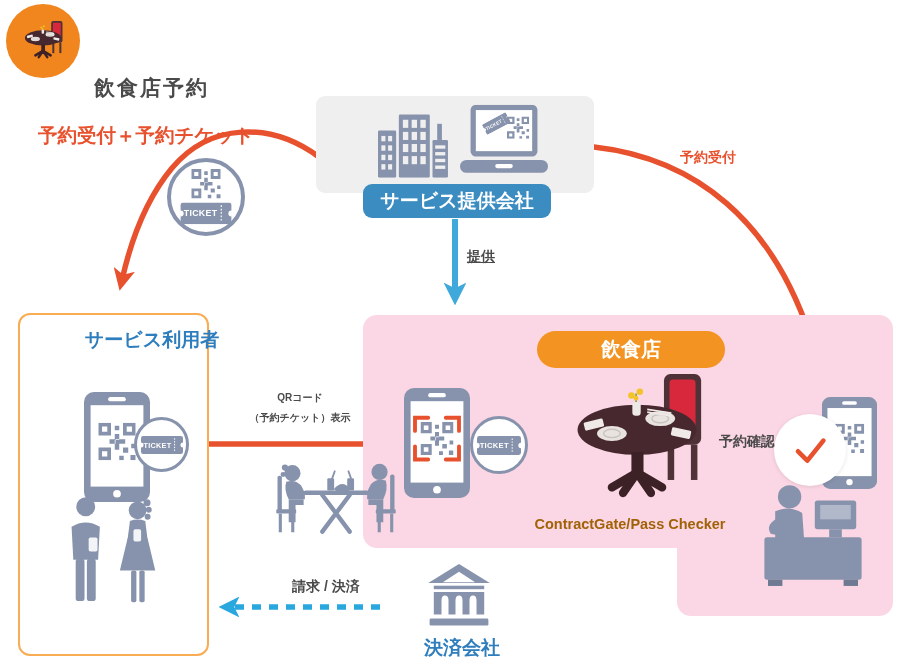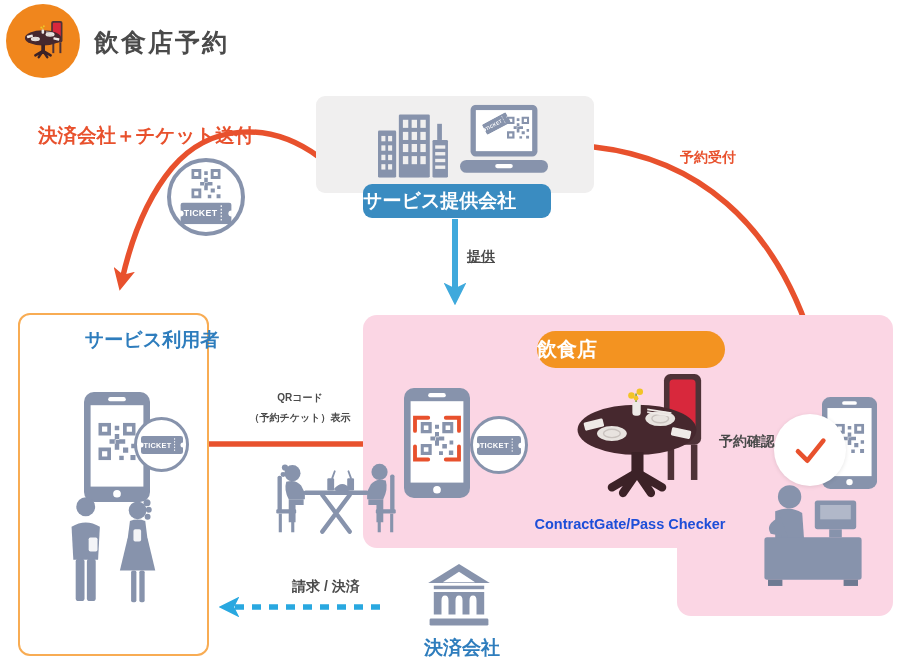--- a/index.html
+++ b/index.html
@@ -3,32 +3,32 @@
 <meta charset="utf-8">
 <style>
   html,body{margin:0;padding:0;background:#fff;}
   .canvas{position:relative;width:913px;height:666px;background:#fff;overflow:hidden;
           font-family:"Liberation Sans","DejaVu Sans",sans-serif;}
   .abs{position:absolute;}
   .lbl{white-space:nowrap;}
   .lbl-orange{color:#E8512D;font-weight:700;font-size:19px;}
   .lbl-dark{color:#4A4A4A;font-weight:700;font-size:14px;}
   .lbl-blue{color:#2E7DBD;font-weight:700;font-size:19px;}
-  .page-title{color:#4A4A4A;font-weight:700;font-size:25px;letter-spacing:2px;}
+  .page-title{color:#4A4A4A;font-weight:700;font-size:21px;letter-spacing:2px;margin-top:48px;}
   .panel-gray{background:#F0EFEF;border-radius:9px;}
   .panel-pink{background:#FBD6E4;border-radius:14px;}
   .user-box{background:#FFFFFF;border:2.5px solid #F8AC53;border-radius:12px;box-sizing:border-box;}
-  .badge{display:flex;align-items:center;justify-content:flex-start;color:#fff;font-weight:700;}
+  .badge{display:flex;align-items:center;justify-content:center;color:#fff;font-weight:700;}
   .badge-blue{background:#3A8CC1;border-radius:9px;font-size:19px;}
   .badge-orange{background:#F39321;border-radius:18.5px;font-size:20px;}
   .circle{background:#fff;border-radius:50%;box-sizing:border-box;}
   .ring{border:4px solid #8793AC;}
   .ring-sm{border:3px solid #8793AC;}
   .center-text{text-align:center;}
-  .product-label{color:#1d4ed8;font-size:14.5px;font-weight:600;line-height:1.35;text-align:center;}
+  .product-label{color:#a16207;font-size:14.5px;font-weight:600;line-height:1.35;text-align:center;}
   svg.icon{display:block;}
   .shadow-circle{box-shadow:0 1px 4px rgba(0,0,0,.10);}
 </style>
 </head>
 <body>
 
 <svg width="0" height="0" style="position:absolute" aria-hidden="true">
   <defs>
     <symbol id="sym-qr" viewBox="0 0 100 100">
       <path fill="currentColor" fill-rule="evenodd" d="
@@ -223,21 +223,21 @@
       <use href="#sym-building"></use>
     </svg>
   <svg class="abs icon" style="left:460px;top:104px;color:#8793AC;" width="88" height="72" viewBox="0 0 150 120">
       <use href="#sym-laptop"></use>
     </svg>
   <div class="abs badge badge-blue" style="left:363px;top:184px;width:188px;height:34px;">
     <span>サービス提供会社</span>
   </div>
   <div class="abs lbl lbl-dark" style="left:467px;top:248px;text-decoration:underline;">提供</div>
 
-  <div class="abs lbl lbl-orange" style="left:38px;top:122px;font-size:19.5px;">決済会社＋チケット送付</div>
+  <div class="abs lbl lbl-orange" style="left:38px;top:122px;font-size:19.5px;">予約受付＋予約チケット</div>
   <div class="abs circle ring" style="left:167px;top:158px;width:78px;height:78px;">
     <svg class="icon" width="70" height="70" viewBox="0 0 100 100" style="color:#8793AC;margin:0 auto;">
       <use href="#sym-qr" x="29" y="10" width="42" height="42"></use>
       <use href="#sym-ticket" x="13" y="58" width="74" height="31"></use>
     </svg>
   </div>
   <div class="abs lbl lbl-orange" style="left:680px;top:149px;font-size:14px;">予約受付</div>
 
   <div class="abs user-box" style="left:18px;top:313px;width:191px;height:343px;"></div>
   <div class="abs lbl-blue center-text" style="left:18px;top:327px;width:204px;padding-left:32px;">サービス利用者</div>

